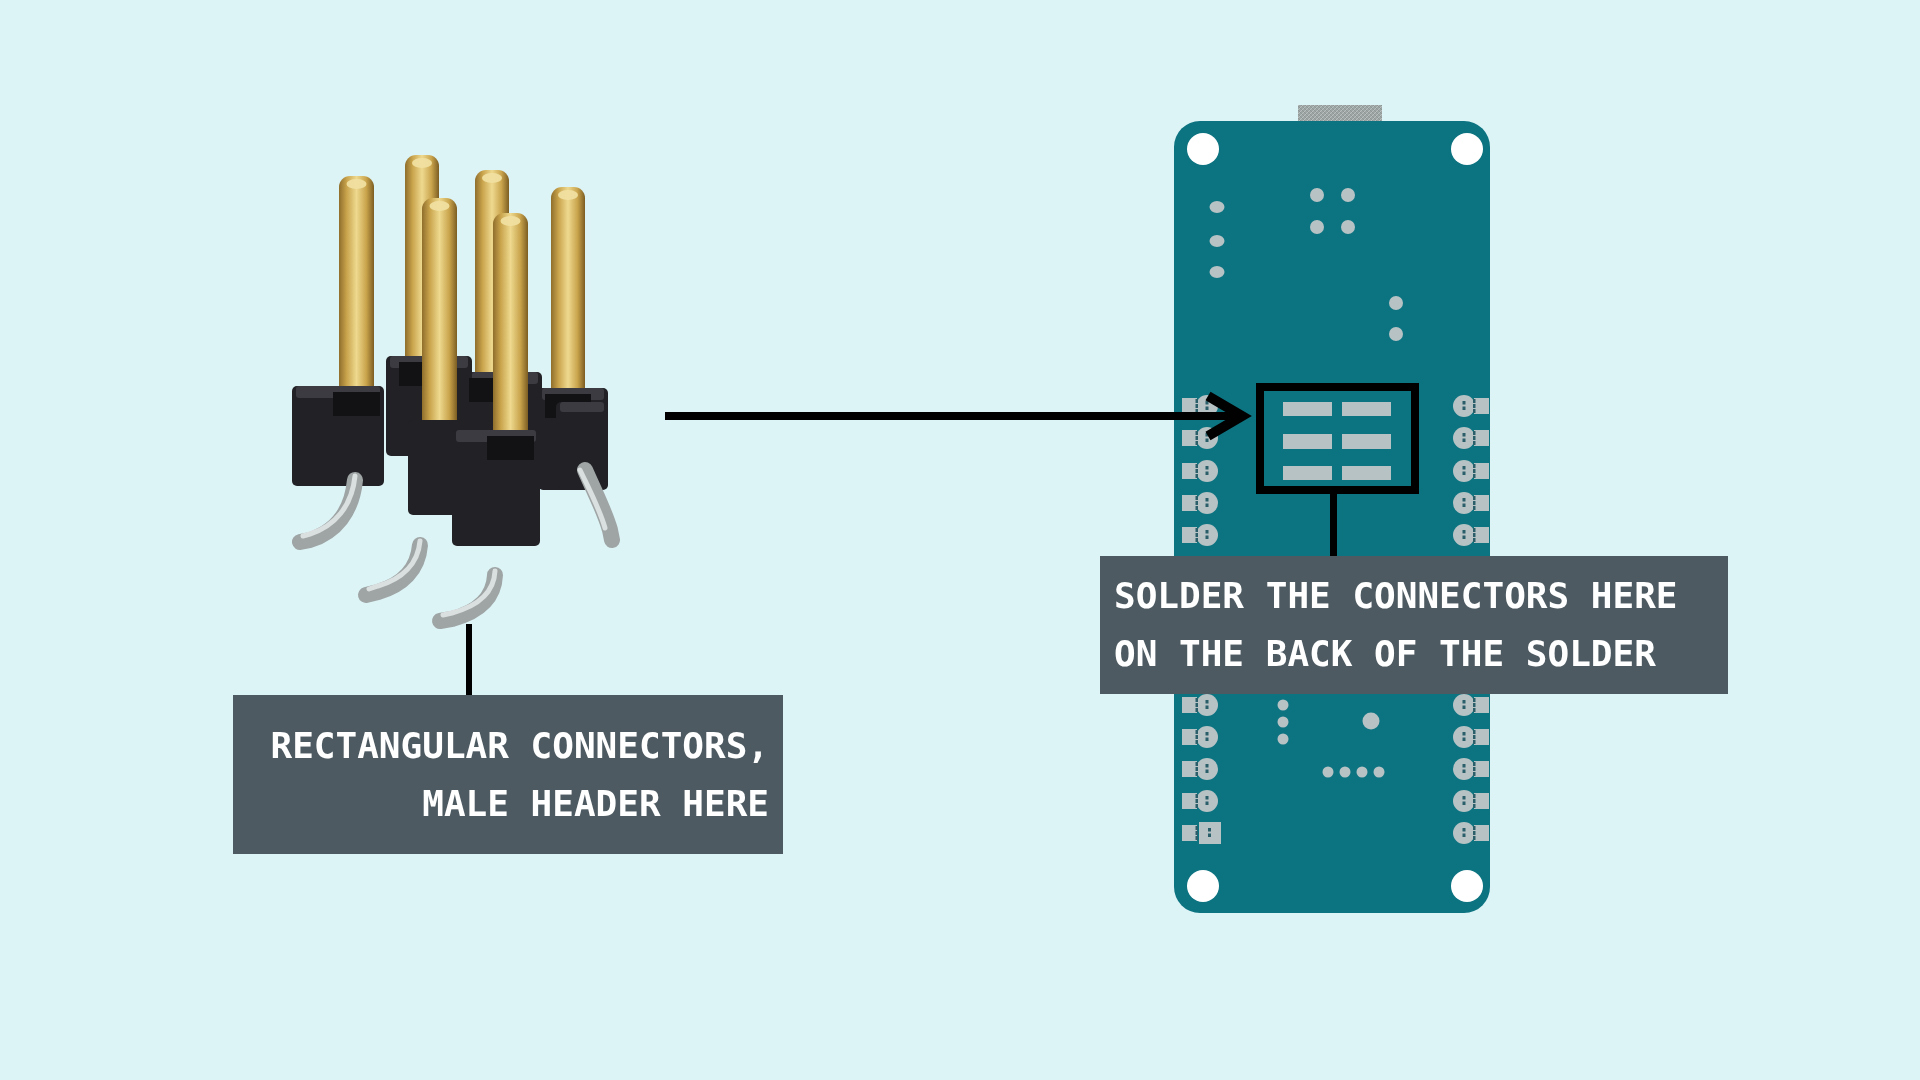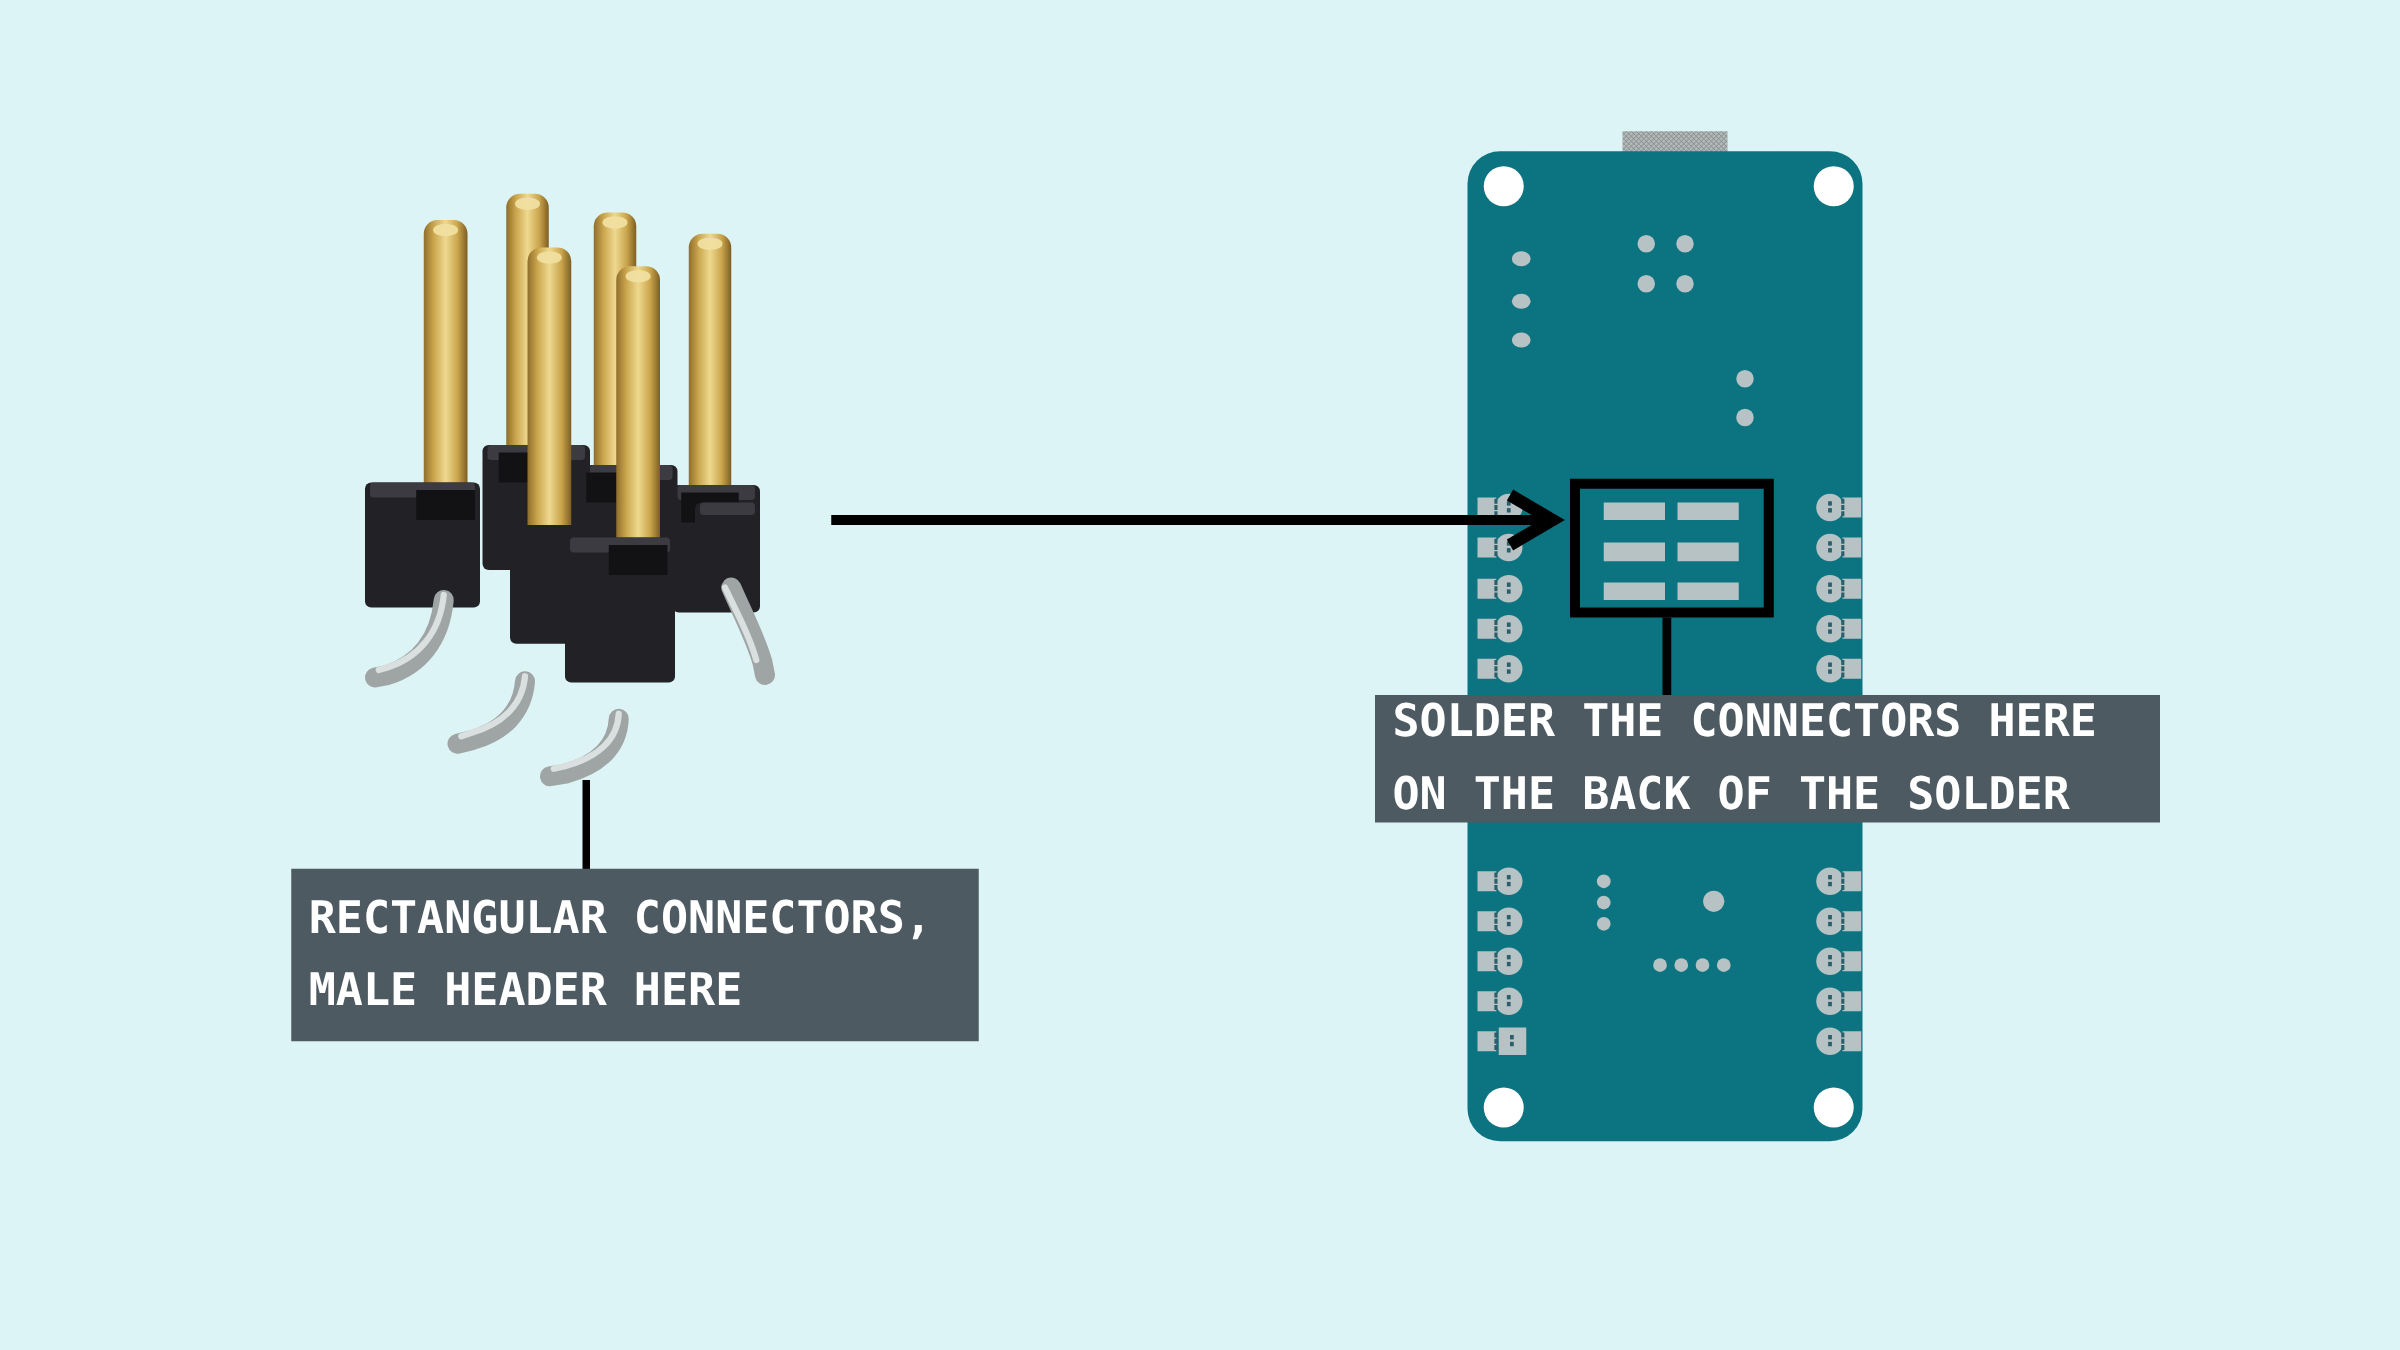--- a/index.html
+++ b/index.html
@@ -10,22 +10,22 @@
   }
   .stage svg{position:absolute;left:0;top:0;}
   .callout-label{
     position:absolute;
     background:var(--label_bg,#4d5a61);
     color:var(--label_text,#ffffff);
     font-weight:700;font-size:36px;line-height:58px;
     display:flex;flex-direction:column;justify-content:center;
     padding:0 14px;white-space:nowrap;letter-spacing:0px;
   }
-  #label-connector{left:233px;top:695px;width:522px;height:138px;}
-  #label-solder{left:1100px;top:556px;width:600px;height:102px;}
+  #label-connector{left:233px;top:695px;width:522px;height:159px;text-align:right;}
+  #label-solder{left:1100px;top:556px;width:600px;height:138px;}
 
   
   .board-body{fill:var(--board,#0c7380);}
   .pad{fill:var(--pad,#b7c2c4);}
   .hole{fill:var(--hole,#ffffff);}
   .dash{fill:var(--dash,#2a5f6a);}
   .blk{fill:var(--outline,#000000);}
   .blk-stroke{fill:none;stroke:var(--outline,#000000);}
   .plastic{fill:var(--plastic,#222226);}
   .plastic-light{fill:var(--plastic_light,#3b3b41);}

